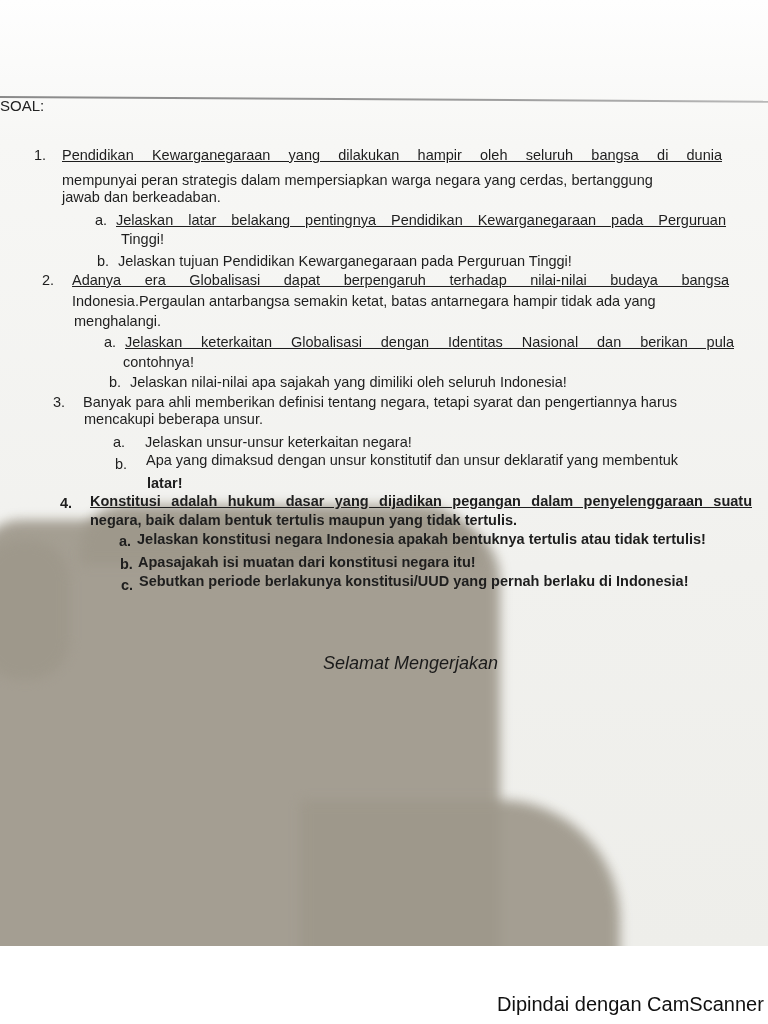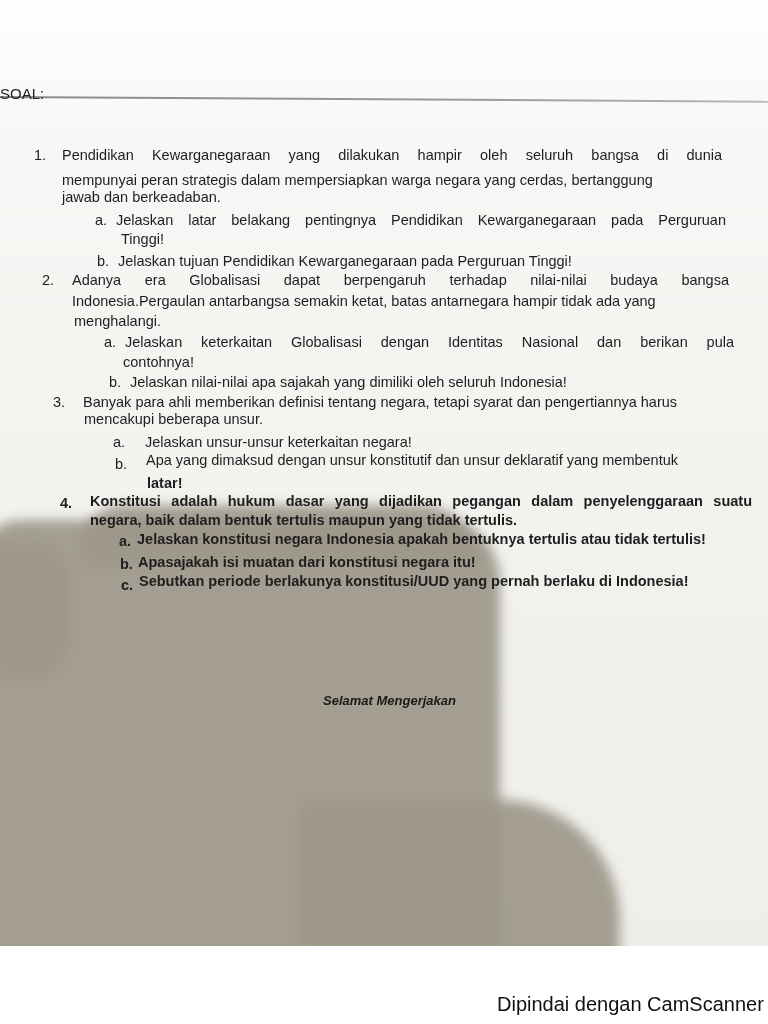--- a/index.html
+++ b/index.html
@@ -25,31 +25,31 @@
       filter: blur(6px);
       opacity: 0.92;
     }
     .sh1 { left: -20px; top: 520px; width: 520px; height: 440px; border-radius: 40px 60px 0 0; }
     .sh2 { left: 80px;  top: 505px; width: 400px; height: 60px; border-radius: 60px 80px 0 0; }
     .sh3 { left: 300px; top: 800px; width: 320px; height: 160px; border-radius: 0 120px 0 0; }
     .sh4 { left: -20px; top: 540px; width: 90px; height: 140px; border-radius: 40px; }
 
     .content { position: absolute; left: 0; top: 0; width: 768px; height: 946px; }
     .soal {
-      position: absolute; left: 0; top: 85px; font-size: 15px; color: #222;
+      position: absolute; left: 0; top: 97px; font-size: 15px; color: #222;
     }
     .line {
       position: absolute; font-size: 14.5px; line-height: 18px; white-space: nowrap;
       color: #1e1e1e;
     }
-    .justify { text-align: justify; text-align-last: justify; white-space: normal; }
+    .justify { text-align: justify; text-align-last: justify; white-space: normal; text-decoration: underline; }
     .bold { font-weight: bold; }
     .closing {
-      position: absolute; left: 323px; top: 653px; font-size: 13px;
-      font-style: italic; font-weight: bold; color: #1a1a1a; margin-top: 40px;
+      position: absolute; left: 323px; top: 653px; font-size: 18px;
+      font-style: italic; font-weight: normal; color: #1a1a1a;
     }
     .footer {
       position: absolute; left: 497px; top: 993px; font-size: 20px; color: #111;
       font-family: "Liberation Sans", sans-serif;
     }
   </style>
 </head>
 <body>
 
 <div class="paper">

